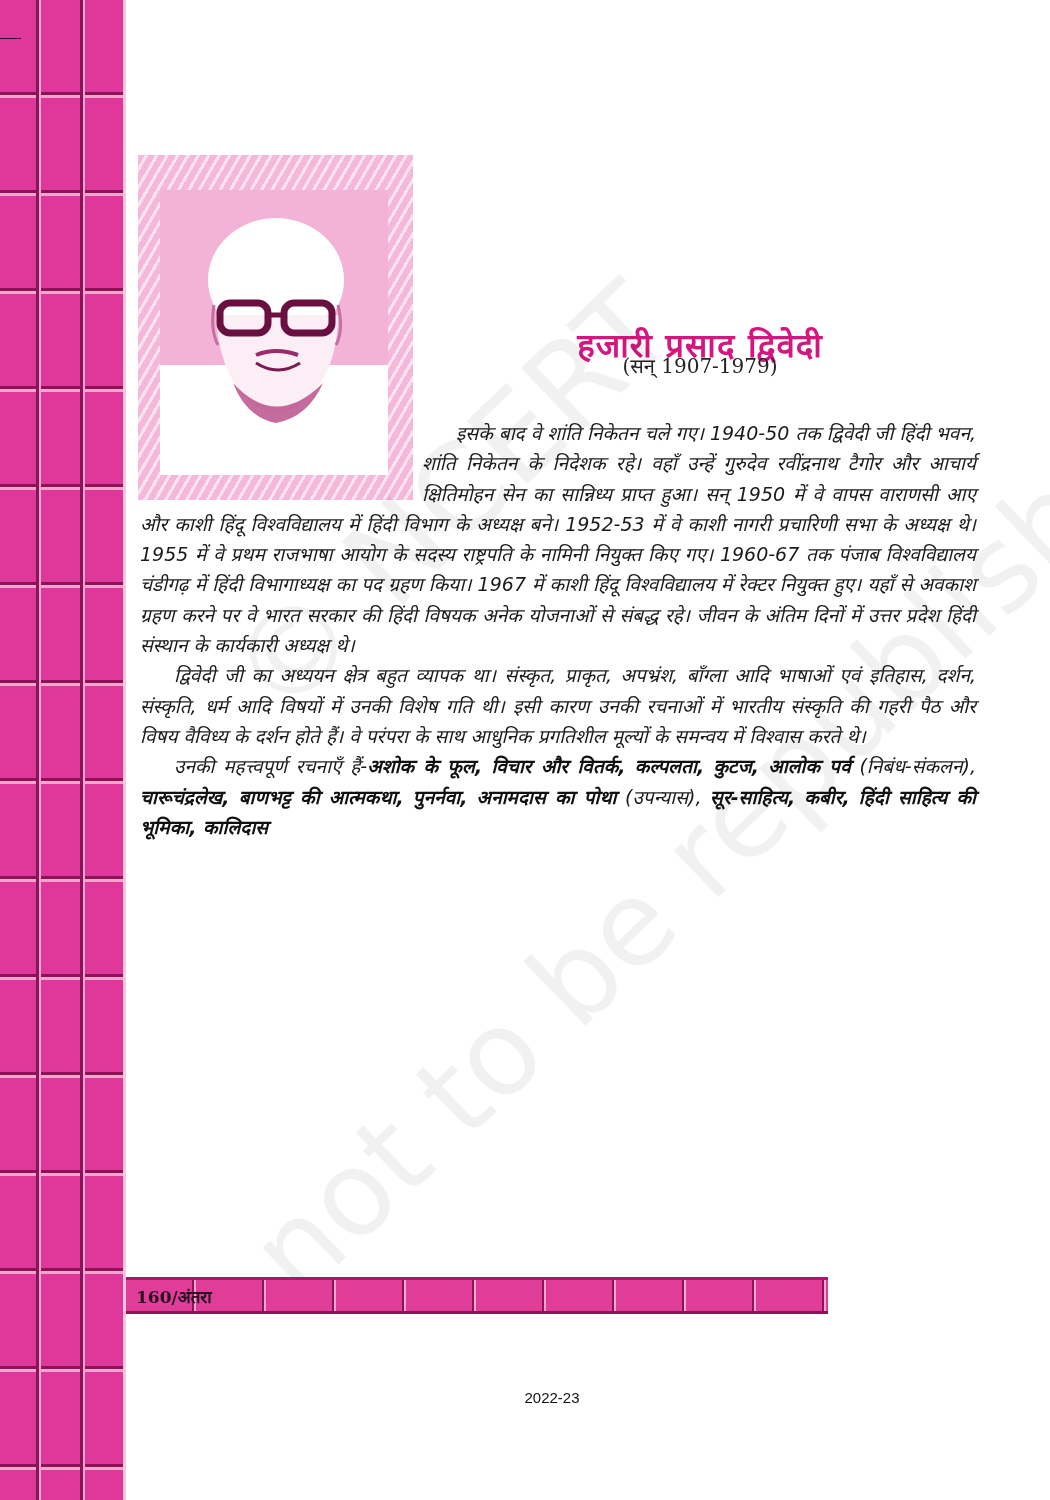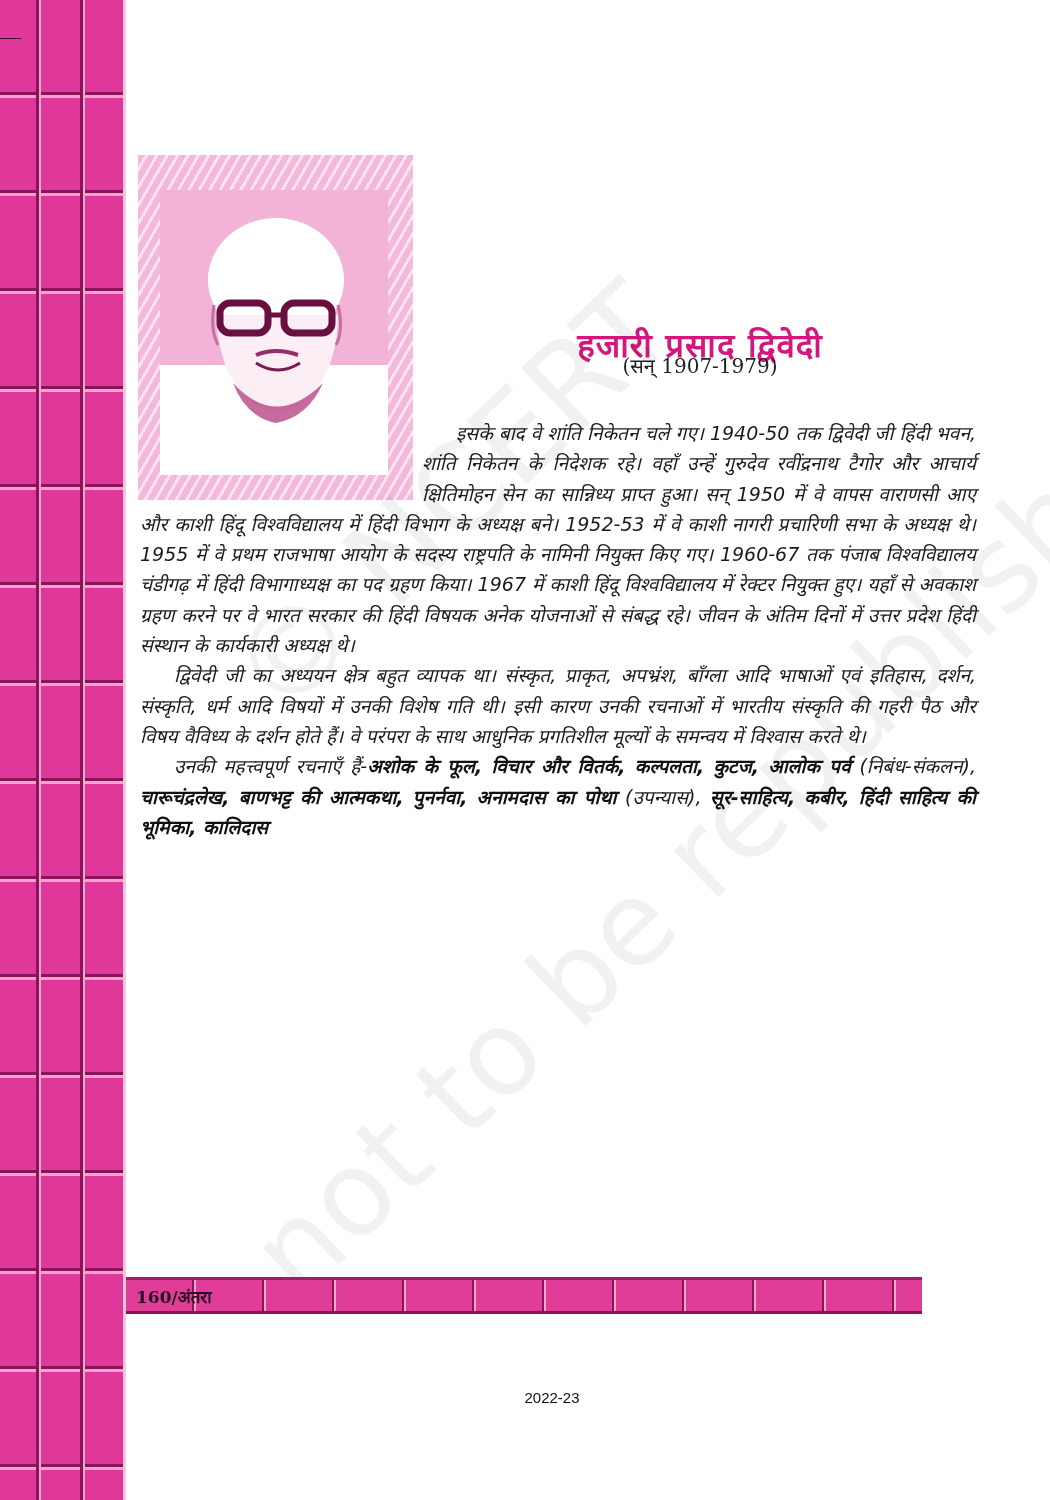--- a/index.html
+++ b/index.html
@@ -67,21 +67,21 @@
     font-family: "DejaVu Sans", sans-serif; font-size: 120px; color: rgba(0,0,0,0.055);
     white-space: nowrap; pointer-events: none; line-height: 1;
   }
   .watermark2 {
     position: absolute; left: 230px; top: 1230px; width: 900px;
     transform: rotate(-44deg); transform-origin: left top;
     font-family: "DejaVu Sans", sans-serif; font-size: 118px; color: rgba(0,0,0,0.055);
     white-space: nowrap; pointer-events: none; line-height: 1;
   }
   .footer-bar {
-    position: absolute; left: 126px; top: 1277px; width: 796px; height: 37px;
+    position: absolute; left: 126px; top: 1277px; width: 702px; height: 37px;
     background-color: #df3d98;
     background-image:
       repeating-linear-gradient(90deg, transparent 0, transparent 66px, #8a1455 66px, #8a1455 68px, #f7a6d2 68px, #f7a6d2 70px);
     border-top: 3px solid #a51a66; border-bottom: 3px solid #8a1455;
     box-sizing: border-box;
   }
   .footer-label {
     position: absolute; left: 10px; top: 5px;
     font-family: "DejaVu Serif", serif; font-weight: bold; font-size: 17px; color: #2a1020;
   }

